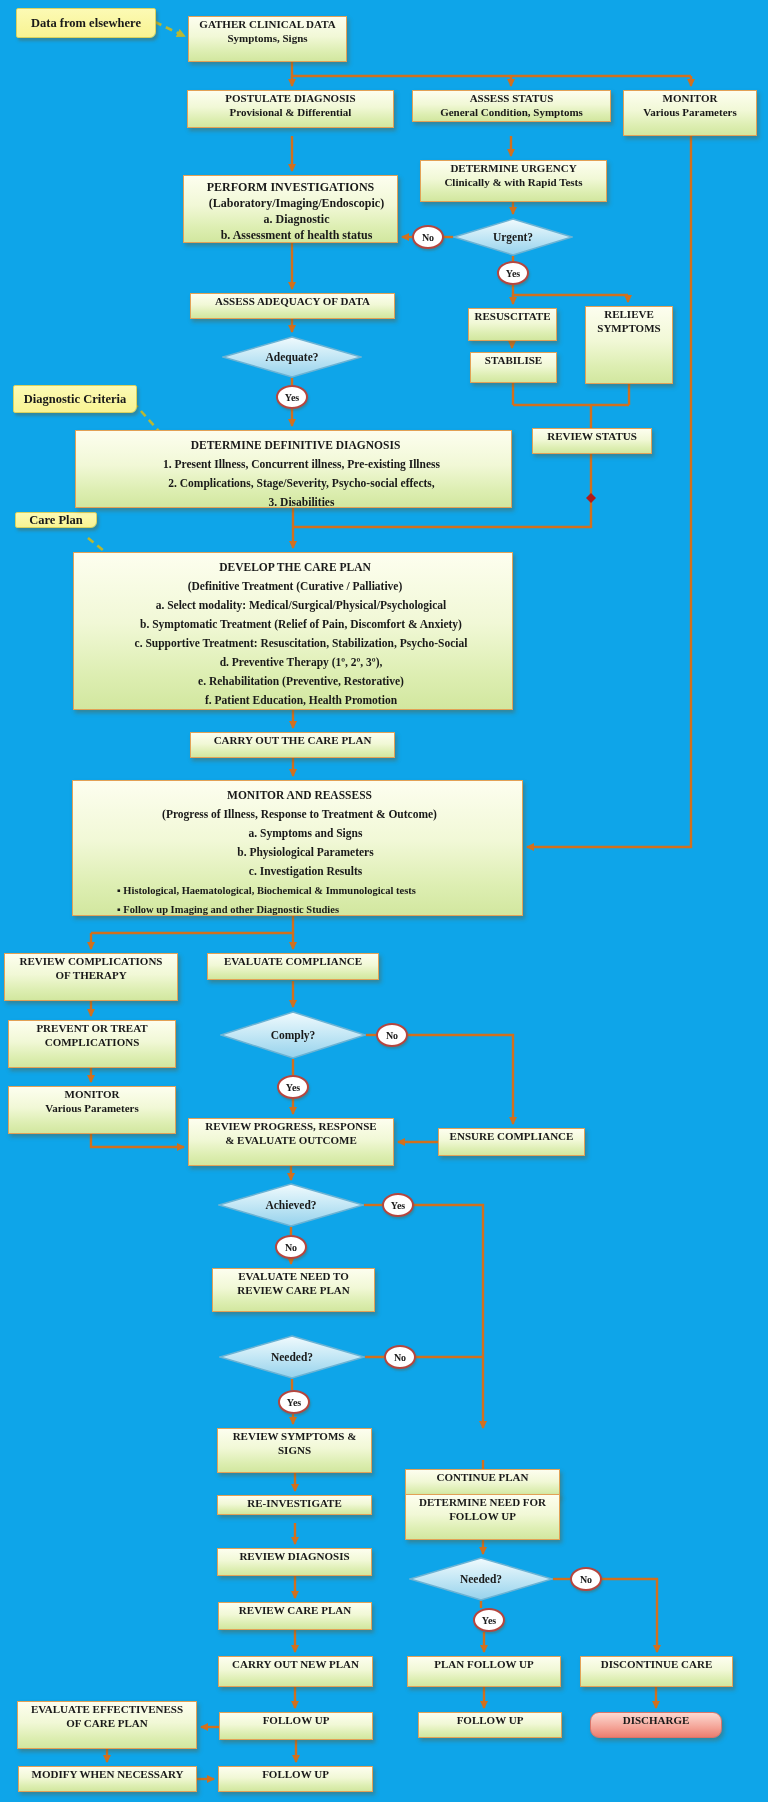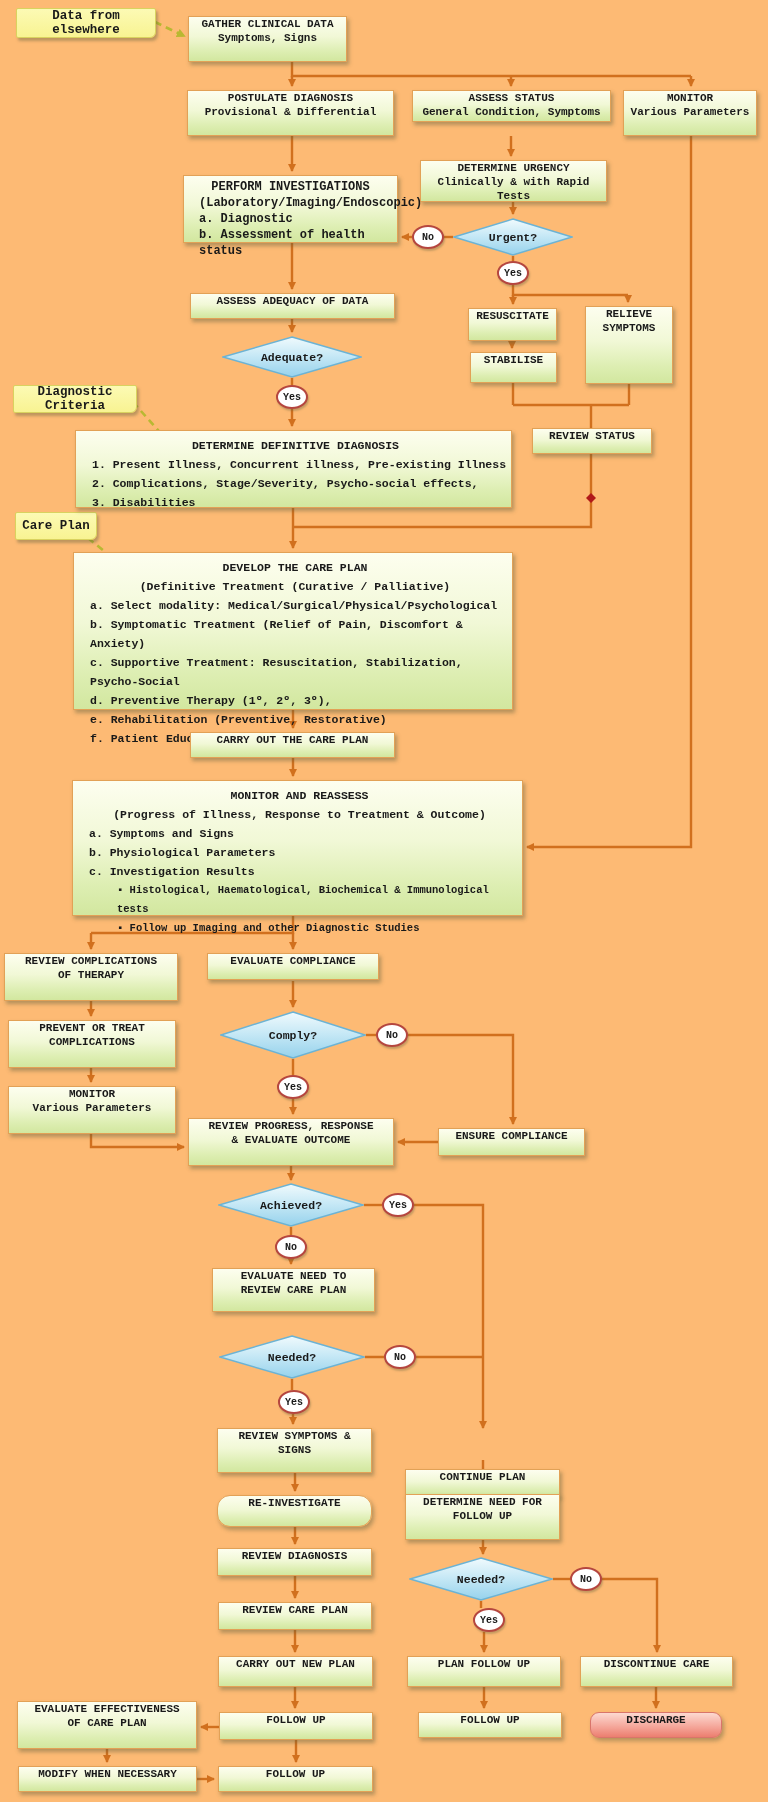--- a/index.html
+++ b/index.html
@@ -1,30 +1,30 @@
 <!DOCTYPE html>
 <html><head>
 <meta charset="utf-8">
 <style>
   html,body{margin:0;padding:0;background:#e8ead9;}
-  #canvas{position:relative;width:768px;height:1802px;background:#fdba74;overflow:hidden;
-          font-family:Liberation Mono, monospace;font-weight:bold;color:#191919;}
+  #canvas{position:relative;width:768px;height:1802px;background:#0ea5e9;overflow:hidden;
+          font-family:Liberation Serif, serif;font-weight:bold;color:#191919;}
   #wires{position:absolute;left:0;top:0;z-index:1;}
   #nodes{position:absolute;left:0;top:0;width:768px;height:1802px;z-index:2;}
   .nbox{position:absolute;box-sizing:border-box;border:1px solid #e2a156;
         background:linear-gradient(180deg,#fdfeef 0%,#f1f8d6 45%,#ddeeb2 78%,#d2e79f 100%);
         box-shadow:2px 3px 4px rgba(95,95,60,.45);
         display:flex;flex-direction:column;
         font-size:11px;line-height:1.28;}
   .nbox.list{justify-content:flex-start;padding:5px 0 3px 4px;line-height:19px;font-size:11.5px;}
   .nbox.list4{justify-content:flex-start;padding:3px 3px 2px 3px;line-height:16px;font-size:12px;}
   .nbox.red{background:linear-gradient(180deg,#fcd9d1 0%,#f5a89c 55%,#ec7e6f 100%);
         border:1px solid #d9756a;border-radius:9px;}
   .ln-c{text-align:center;padding:0 2px;}
-  .ln-l{text-align:left;padding-left:12px;}
+  .ln-l{text-align:center;padding-left:12px;}
   .ln-b{text-align:left;padding-left:40px;font-size:10.5px;}
   .callout{position:absolute;box-sizing:border-box;background:linear-gradient(180deg,#fcfab4 0%,#f8f392 100%);
         border:1px solid #d9d25f;box-shadow:2px 3px 3px rgba(95,95,60,.4);
         display:flex;align-items:center;justify-content:center;font-size:12.5px;
         border-radius:2px 2px 6px 2px;}
   .diamond{position:absolute;}
   .diamond .dlabel{position:absolute;left:0;top:0;width:100%;height:100%;
         display:flex;align-items:center;justify-content:center;font-size:11.5px;white-space:nowrap;}
   .badge{position:absolute;box-sizing:border-box;background:#fff;border:2px solid #b5463f;
         border-radius:50%;display:flex;align-items:center;justify-content:center;
@@ -119,28 +119,28 @@
     </g>
     <path d="M591,493 L596,498 L591,503 L586,498 Z" fill="#b11919" stroke="none"></path>
   </svg>
   <div id="nodes">
       <div class="callout" style="left: 16px; top: 8px; width: 140px; height: 30px;">
         <div class="ln-c">Data from elsewhere</div>
       </div>
       <div class="callout" style="left: 13px; top: 385px; width: 124px; height: 28px;">
         <div class="ln-c">Diagnostic Criteria</div>
       </div>
-      <div class="callout" style="left: 15px; top: 512px; width: 82px; height: 28px;">
+      <div class="callout" style="left: 15px; top: 512px; width: 82px; height: 16px;">
         <div class="ln-c">Care Plan</div>
       </div>
       <div class="nbox " style="left: 188px; top: 16px; width: 159px; height: 46px;">
         <div class="ln-c">GATHER CLINICAL DATA</div>
         <div class="ln-c">Symptoms, Signs</div>
       </div>
-      <div class="nbox " style="left: 187px; top: 90px; width: 207px; height: 46px;">
+      <div class="nbox " style="left: 187px; top: 90px; width: 207px; height: 38px;">
         <div class="ln-c">POSTULATE DIAGNOSIS</div>
         <div class="ln-c">Provisional &amp; Differential</div>
       </div>
       <div class="nbox " style="left: 412px; top: 90px; width: 199px; height: 32px;">
         <div class="ln-c">ASSESS STATUS</div>
         <div class="ln-c">General Condition, Symptoms</div>
       </div>
       <div class="nbox " style="left: 623px; top: 90px; width: 134px; height: 46px;">
         <div class="ln-c">MONITOR</div>
         <div class="ln-c">Various Parameters</div>
@@ -222,21 +222,21 @@
         <div class="ln-c">ENSURE COMPLIANCE</div>
       </div>
       <div class="nbox " style="left: 212px; top: 1268px; width: 163px; height: 44px;">
         <div class="ln-c">EVALUATE NEED TO</div>
         <div class="ln-c">REVIEW CARE PLAN</div>
       </div>
       <div class="nbox " style="left: 217px; top: 1428px; width: 155px; height: 45px;">
         <div class="ln-c">REVIEW SYMPTOMS &amp;</div>
         <div class="ln-c">SIGNS</div>
       </div>
-      <div class="nbox " style="left: 217px; top: 1495px; width: 155px; height: 32px; border-radius: 13px;">
+      <div class="nbox " style="left: 217px; top: 1495px; width: 155px; height: 20px;">
         <div class="ln-c">RE-INVESTIGATE</div>
       </div>
       <div class="nbox " style="left: 217px; top: 1548px; width: 155px; height: 28px;">
         <div class="ln-c">REVIEW DIAGNOSIS</div>
       </div>
       <div class="nbox " style="left: 218px; top: 1602px; width: 154px; height: 28px;">
         <div class="ln-c">REVIEW CARE PLAN</div>
       </div>
       <div class="nbox " style="left: 218px; top: 1656px; width: 155px; height: 31px;">
         <div class="ln-c">CARRY OUT NEW PLAN</div>

